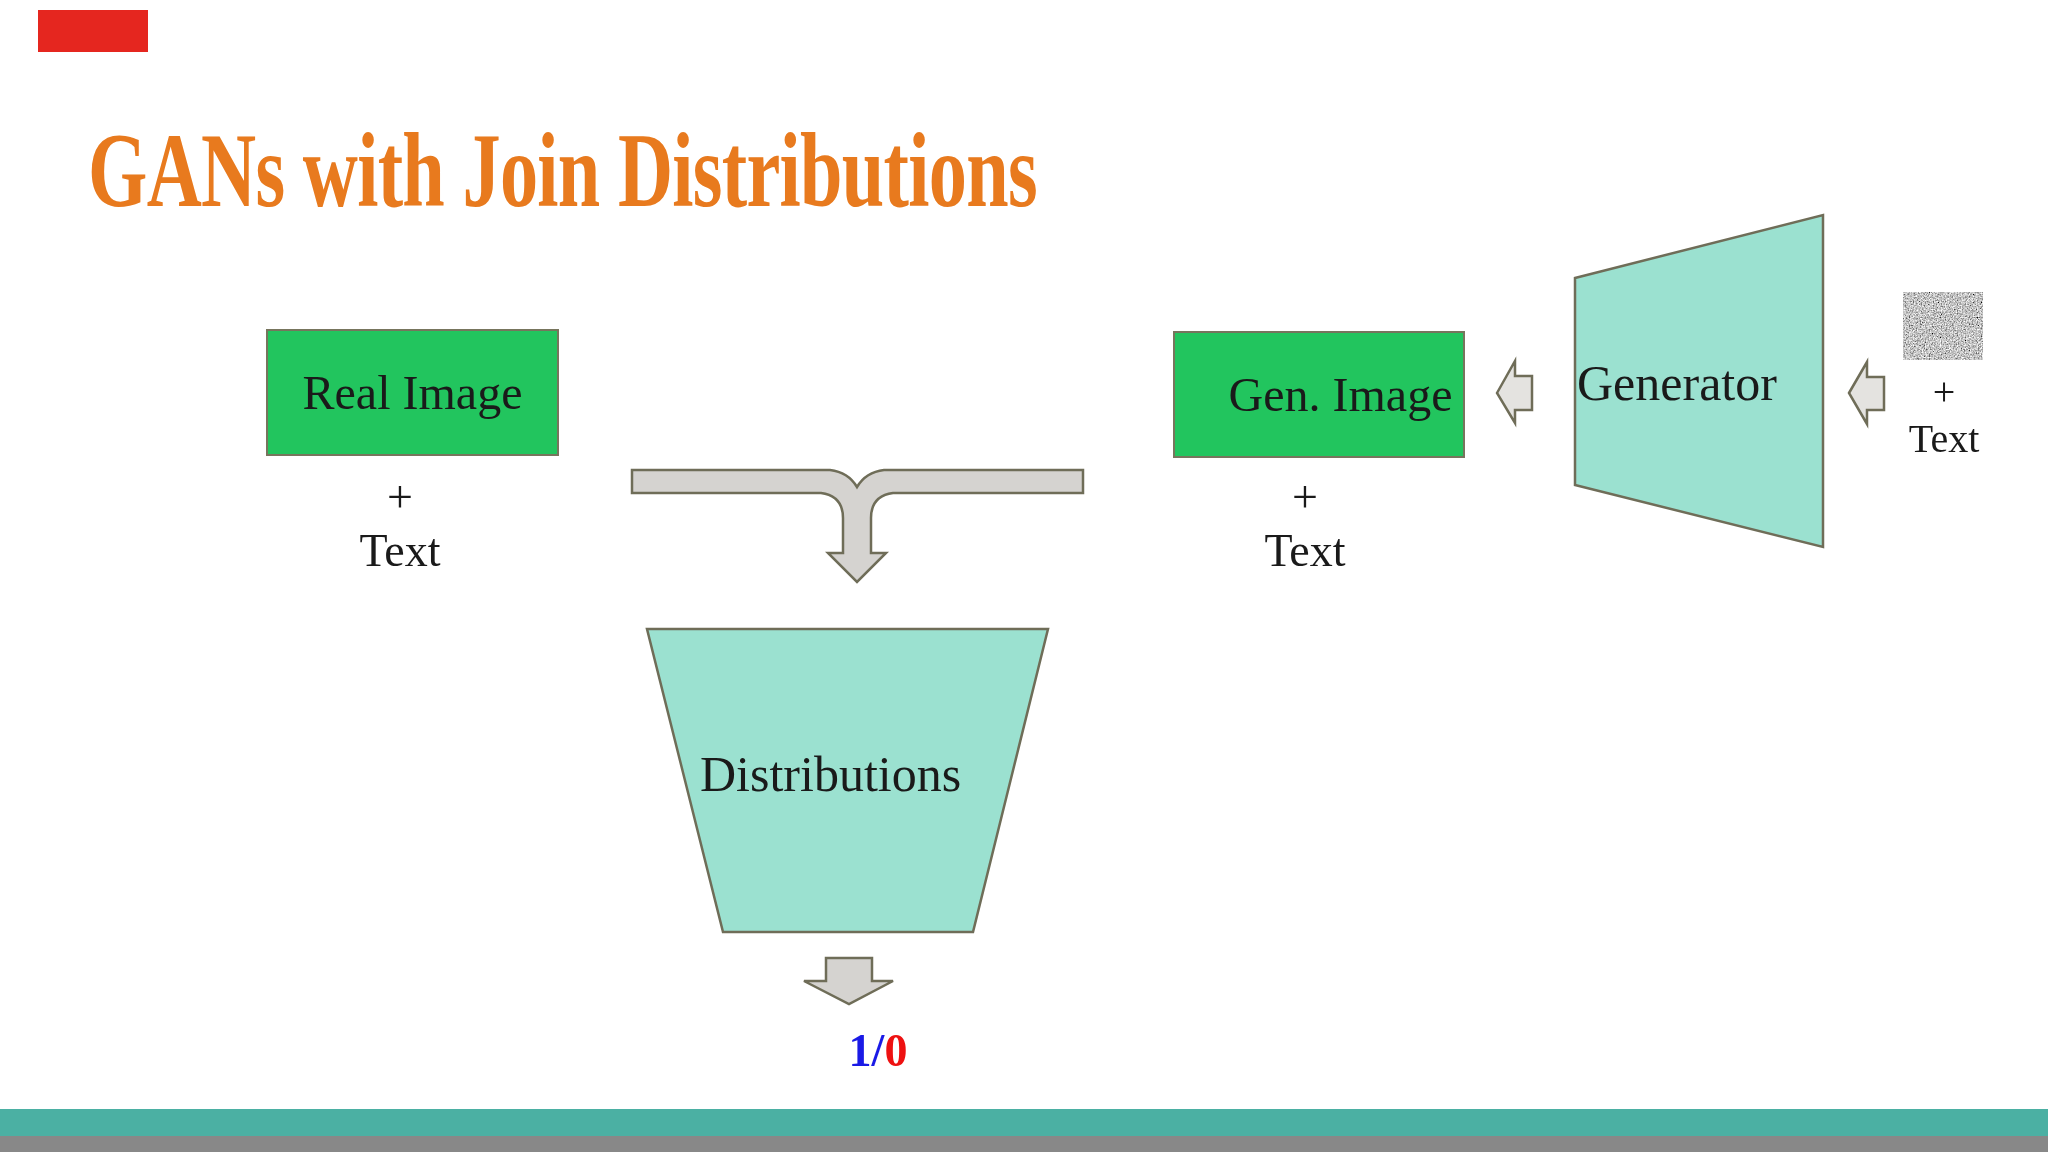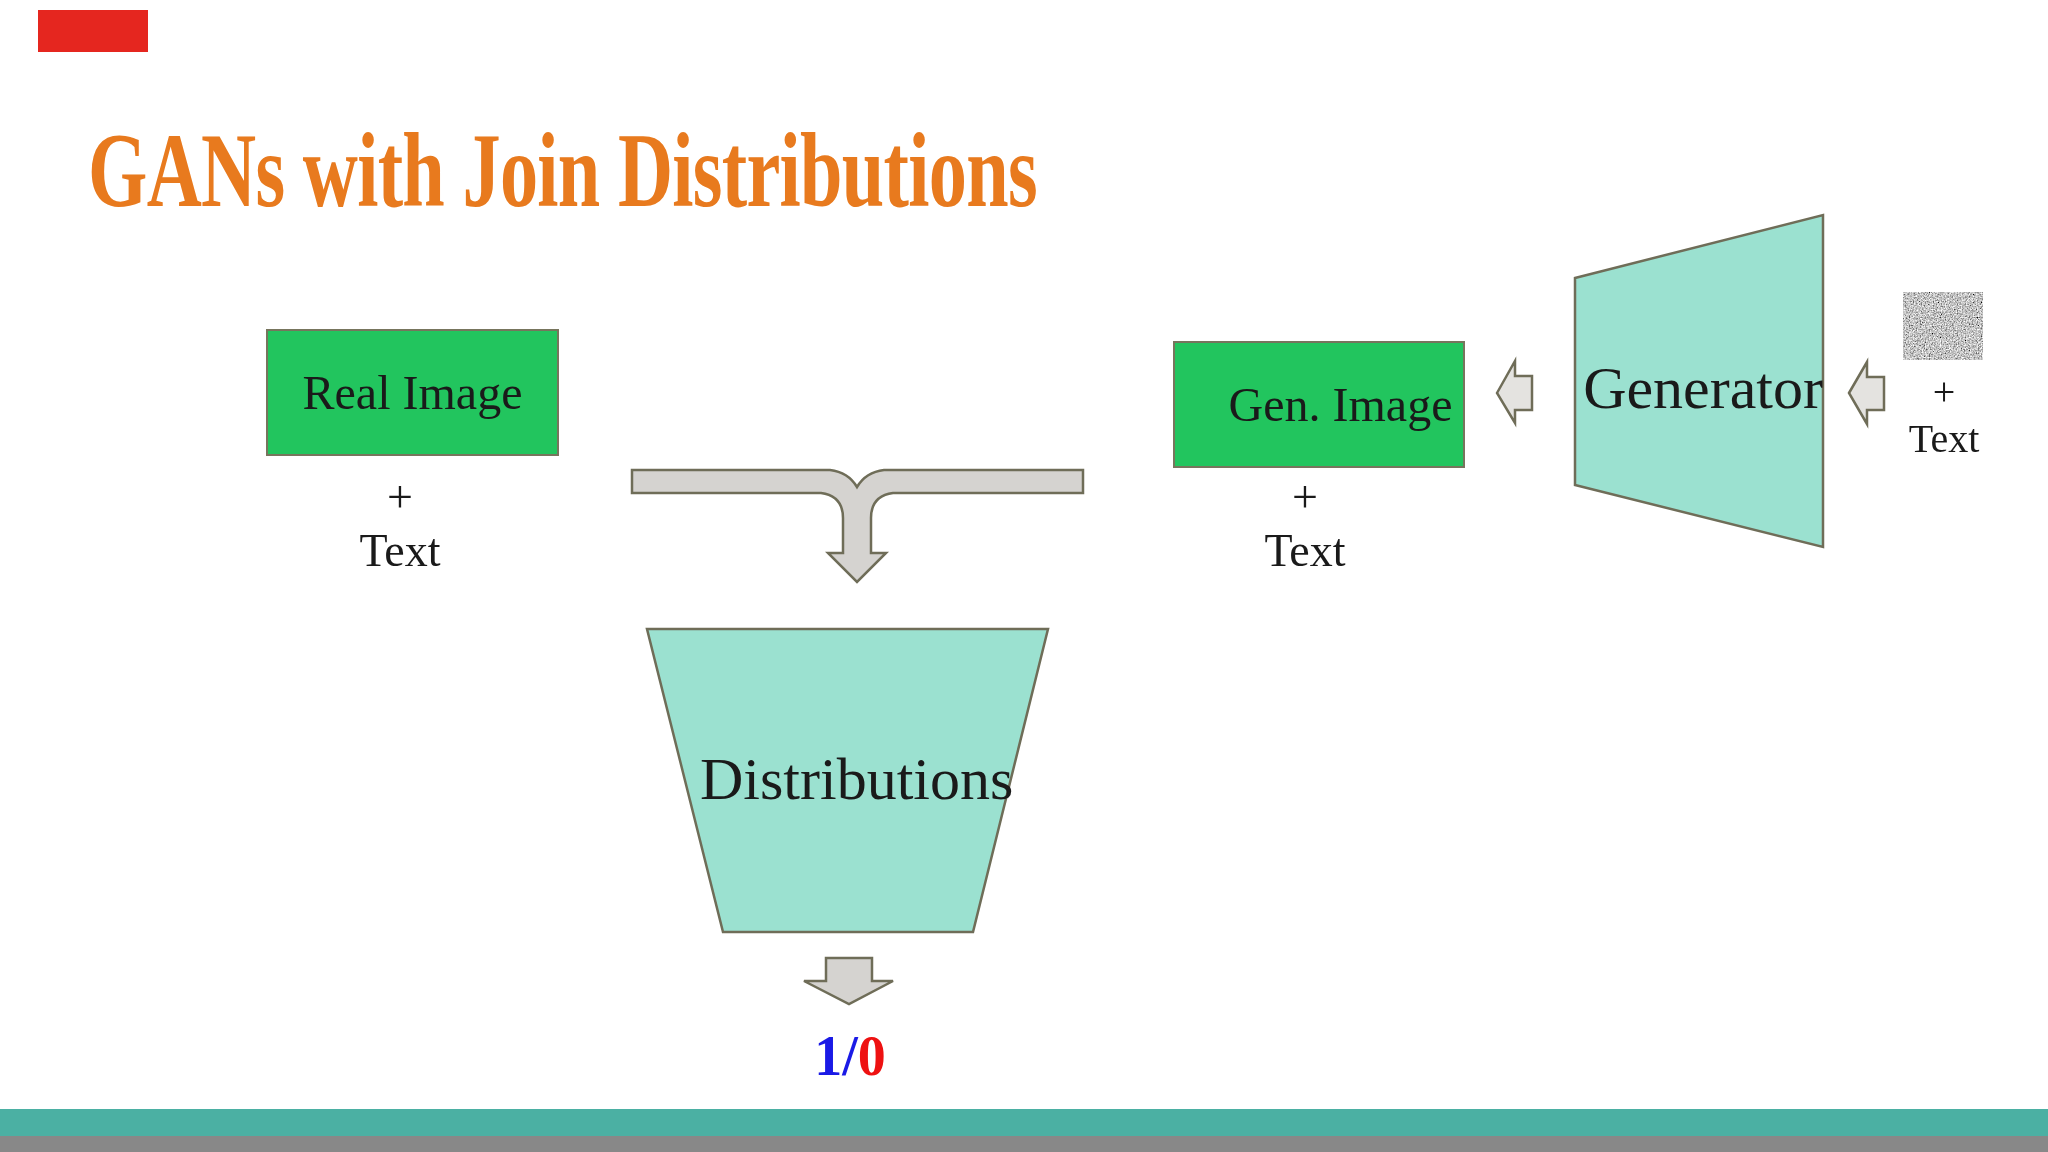--- a/index.html
+++ b/index.html
@@ -14,36 +14,36 @@
     color:#E87A1E;transform:scaleX(0.72);transform-origin:left top;
   }
   .diagram-svg{position:absolute;left:0;top:0;width:2048px;height:1152px;}
   .diagram-svg .outlined{stroke:#6F6D58;stroke-width:2.5px;}
   .node-box{
     position:absolute;display:flex;align-items:center;justify-content:center;
     background:#22c55e;border:2px solid #77755D;box-sizing:border-box;
     font-size:48px;line-height:1;
   }
   .box-real{left:266px;top:329px;width:293px;height:127px;}
-  .box-gen{left:1173px;top:341px;width:292px;height:127px;padding-left:43px;}
+  .box-gen{left:1173px;top:331px;width:292px;height:127px;padding-left:43px;}
   .shape-label{
-    position:absolute;text-align:right;font-size:60px;line-height:1;white-space:nowrap;
+    position:absolute;text-align:left;font-size:50px;line-height:1;white-space:nowrap;
   }
   .label-generator{left:1577px;top:358px;width:246px;}
   .label-discriminator{left:700px;top:749px;width:300px;}
   .caption{
     position:absolute;text-align:center;font-size:46px;line-height:54px;
   }
   .caption-real{left:300px;top:470px;width:200px;}
   .caption-gen{left:1205px;top:470px;width:200px;}
   .caption-noise{left:1864px;top:368px;width:160px;font-size:40px;line-height:47px;}
   .caption div{margin:0;}
   .output-label{
-    position:absolute;left:750px;top:1028px;width:200px;text-align:center;
-    font-size:56px;font-weight:700;line-height:1;
+    position:absolute;left:778px;top:1028px;width:200px;text-align:center;
+    font-size:46px;font-weight:700;line-height:1;
   }
   .out-blue{color:#1A1AE6;}
   .out-red{color:#EE1111;}
   .footer-bar{position:absolute;left:0;bottom:0;width:2048px;height:27px;background:#4BB0A3;}
 </style>
 </head>
 <body>
 
 <div class="slide">
 

